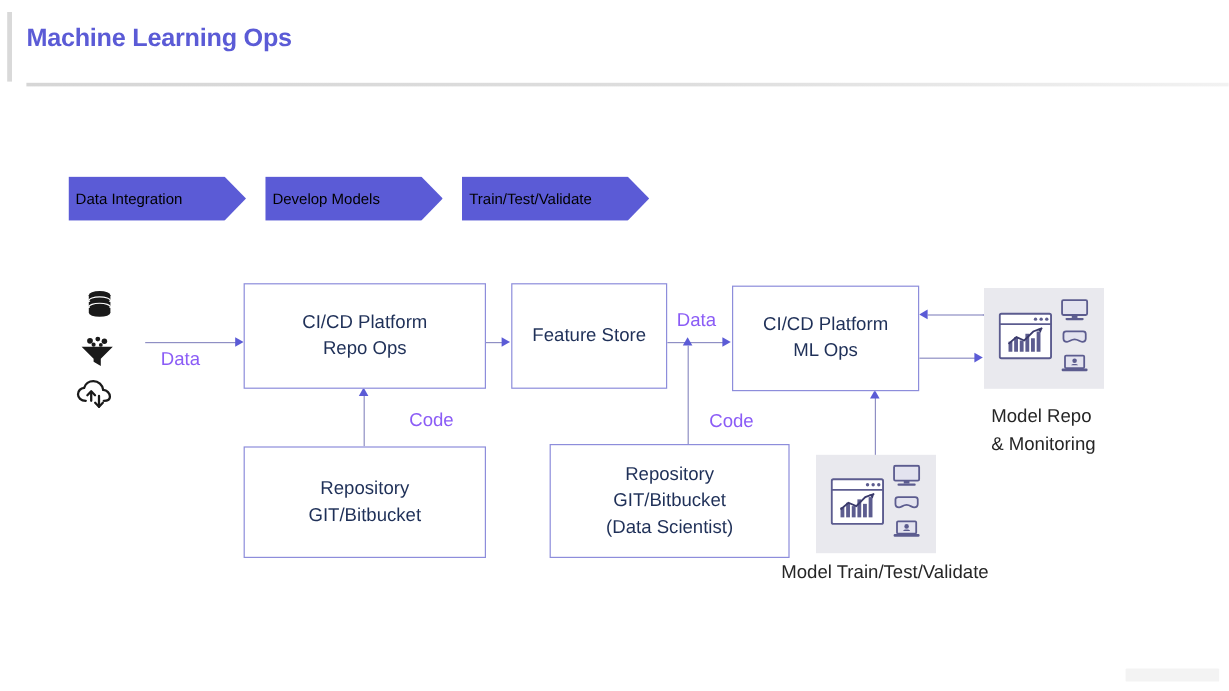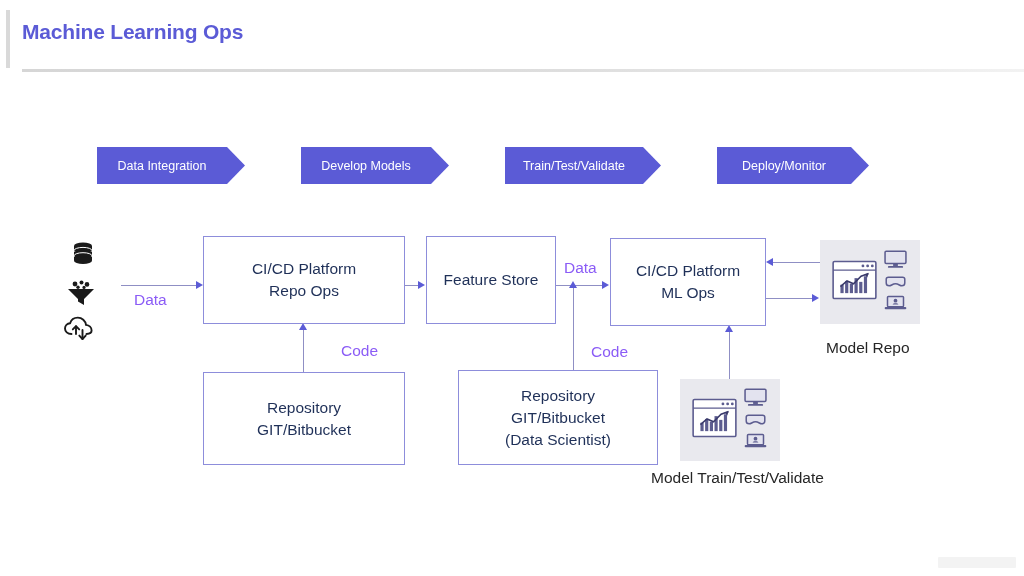--- a/index.html
+++ b/index.html
@@ -50,34 +50,33 @@
     position: absolute;
     left: 57px;
     top: 147px;
     height: 37px;
     display: flex;
     align-items: stretch;
   }
   .chevron {
     position: relative;
     background: #5b5bd6;
-    color: #ffffff;
+    color: #000000;
     font-size: 12.5px;
     display: flex;
     align-items: center;
-    justify-content: center;
+    justify-content: flex-start;
     padding: 0 10px 0 6px;
     margin-right: 16px;
     height: 37px;
     box-sizing: border-box;
     -webkit-clip-path: polygon(0 0, calc(100% - 18px) 0, 100% 50%, calc(100% - 18px) 100%, 0 100%);
     clip-path: polygon(0 0, calc(100% - 18px) 0, 100% 50%, calc(100% - 18px) 100%, 0 100%);
     padding-right: 24px;
     white-space: nowrap;
-    margin-left: 40px;
   }
   .chevron:last-child { margin-right: 0; }
 
   
   .flow-box {
     position: absolute;
     border: 1.3px solid #8d8ddb;
     background: #ffffff;
     color: #1f3058;
     display: flex;
@@ -200,23 +199,20 @@
 
 <div id="process-bar">
   <div class="chevron" style="width:148px">
     <span>Data Integration</span>
   </div>
   <div class="chevron" style="width:148px">
     <span>Develop  Models</span>
   </div>
   <div class="chevron" style="width:156px">
     <span>Train/Test/Validate</span>
-  </div>
-  <div class="chevron" style="width:152px">
-    <span>Deploy/Monitor</span>
   </div>
 </div>
 
 <div class="src-icon" id="icon-database">
   <svg viewBox="0 0 34 30" width="34" height="30">
     <ellipse cx="17" cy="6" rx="9" ry="3.4" fill="#1a1a1a"></ellipse>
     <rect x="8" y="6" width="18" height="4.4" fill="#1a1a1a"></rect>
     <ellipse cx="17" cy="10.6" rx="9" ry="3.2" fill="#1a1a1a" stroke="#ffffff" stroke-width="1"></ellipse>
     <rect x="8" y="11.6" width="18" height="4.2" fill="#1a1a1a"></rect>
     <ellipse cx="17" cy="15.9" rx="9" ry="3.2" fill="#1a1a1a" stroke="#ffffff" stroke-width="1"></ellipse>
@@ -384,17 +380,18 @@
           <path d="M10 10 C10 8.4 16 8.4 16 10 Z" fill="#5c5c8f"></path>
           <rect x="1.5" y="12.8" width="23" height="2.4" rx="1.1" fill="#5c5c8f"></rect>
         </svg>
       </span>
     </span>
   </div>
 </div>
 
 <div class="caption" id="caption-model-repo">
   <div>Model Repo</div>
+  <div>&amp; Monitoring</div>
 </div>
 
 <div class="caption" id="caption-model-train">Model Train/Test/Validate</div>
 
 <div id="watermark"></div>
 
 </body></html>

